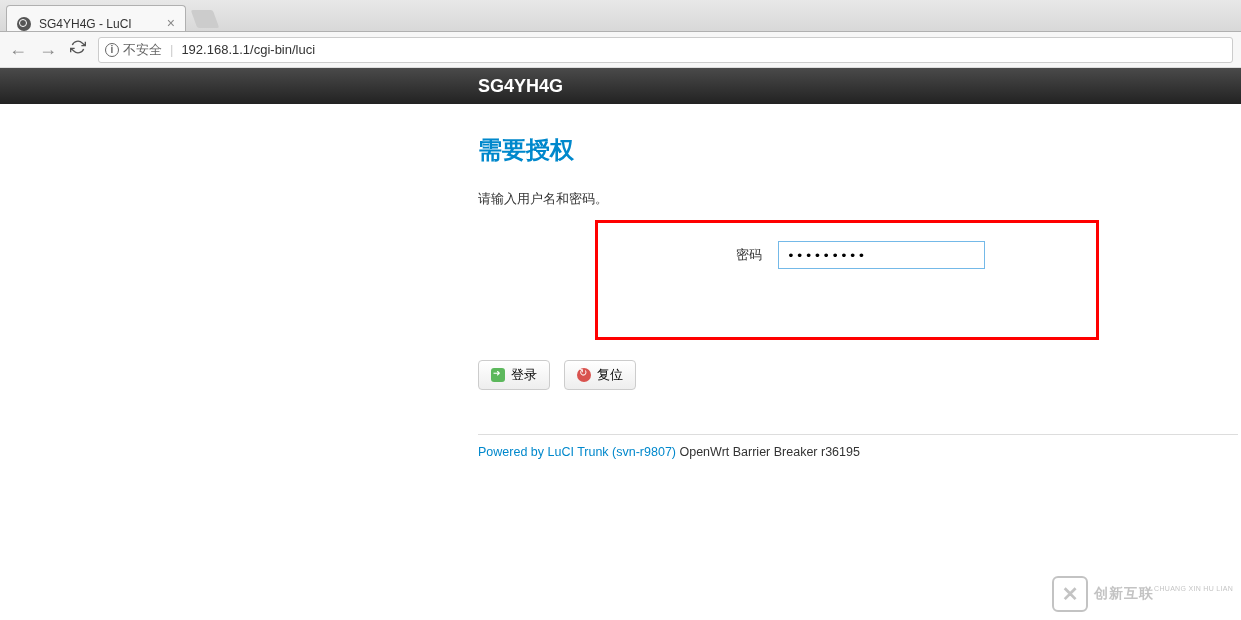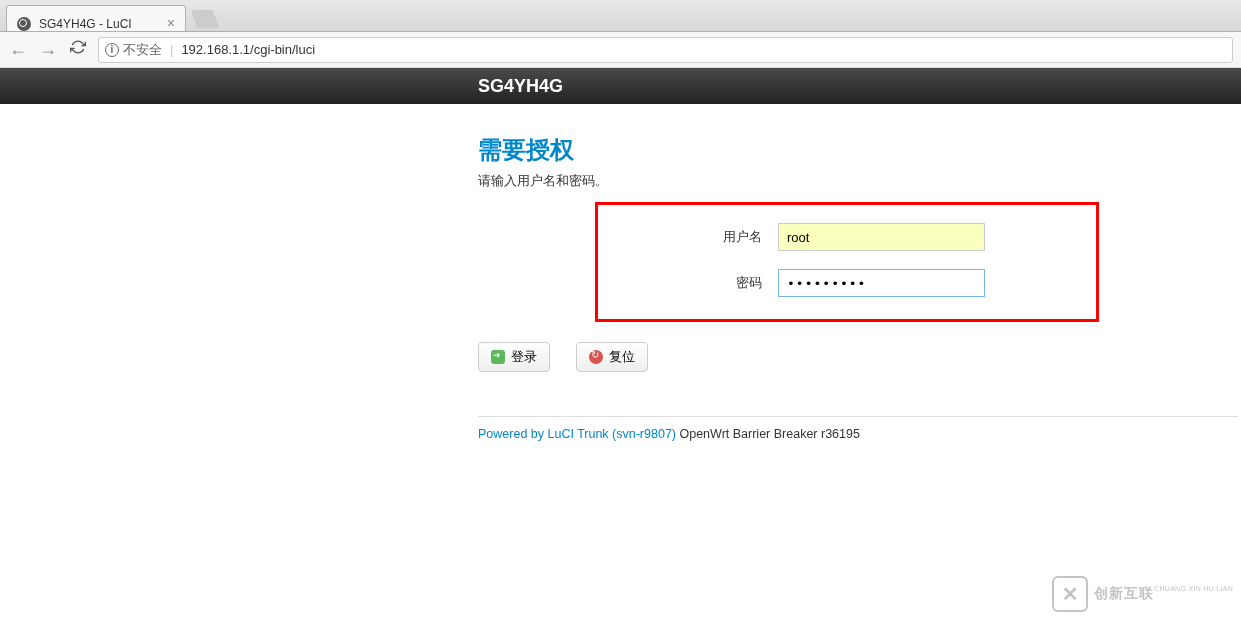--- a/index.html
+++ b/index.html
@@ -21,31 +21,31 @@
     .insecure-icon { width: 14px; height: 14px; border: 1.5px solid #666; border-radius: 50%; display: inline-flex; align-items: center; justify-content: center; font-size: 10px; font-weight: bold; }
     .addr-sep { margin: 0 8px; color: #ccc; }
     .addr-url { color: #333; }
     
     
     .header-band { background: linear-gradient(#4a4a4a, #222); height: 36px; display: flex; align-items: center; }
     .header-inner { margin-left: 478px; text-align: right; }
     .header-title { color: #fff; font-size: 18px; font-weight: bold; }
     
     .content { width: 760px; margin-left: 478px; padding-top: 30px; }
-    .auth-title { color: #0088cc; font-size: 24px; font-weight: bold; margin-bottom: 6px; }
+    .auth-title { color: #0088cc; font-size: 24px; font-weight: bold; margin-bottom: 24px; }
     .auth-sub { font-size: 13px; color: #333; margin-bottom: 12px; }
     
     .highlight-box { border: 3px solid #ff0000; width: 504px; height: 120px; margin-left: 117px; padding-top: 18px; }
     .form-row { display: flex; align-items: center; margin-bottom: 18px; }
     .form-label { width: 180px; text-align: right; padding-right: 16px; font-size: 13px; color: #333; }
     .form-input { width: 207px; height: 28px; border: 1px solid #ccc; padding: 0 8px; font-size: 13px; }
     .input-user { background: #faffbd; }
     .input-pass { border: 1px solid #74b9e8; outline: none; letter-spacing: 1px; font-family: monospace; }
     
-    .btn-row { display: flex; gap: 26px; margin-top: 20px; }
+    .btn-row { display: flex; gap: 14px; margin-top: 20px; }
     .btn { display: inline-flex; align-items: center; gap: 6px; border: 1px solid #ccc; border-radius: 4px; background: linear-gradient(#fff, #eee); padding: 5px 12px; font-size: 13px; cursor: pointer; }
     .btn-icon { width: 14px; height: 14px; border-radius: 3px; display: inline-block; }
     .icon-login { background: #5cb85c; position: relative; }
     .icon-login::after { content: "➜"; color: #fff; font-size: 9px; position: absolute; left: 2px; top: 0; }
     .icon-reset { background: #d9534f; position: relative; border-radius: 50%; }
     .icon-reset::after { content: "↻"; color: #fff; font-size: 10px; position: absolute; left: 2px; top: -1px; }
     
     .footer { margin-top: 44px; border-top: 1px solid #ddd; padding-top: 10px; font-size: 12.5px; color: #333; }
     .footer a { color: #0088cc; text-decoration: none; }
     
@@ -90,24 +90,20 @@
     <span class="header-title">SG4YH4G</span>
   </div>
 </div>
 
 <div class="content">
   <h2 class="auth-title">需要授权</h2>
   <div class="auth-sub">请输入用户名和密码。</div>
 
   <div class="highlight-box">
     <div class="form-row">
-      <div class="form-label">用户名</div>
-      <input type="text" class="form-input input-user" value="root" style="">
-    </div>
-    <div class="form-row">
       <div class="form-label">密码</div>
       <input type="text" class="form-input input-pass" value="•••••••••" style="">
     </div>
   </div>
 
   <div class="btn-row">
     <button class="btn">
       <span class="btn-icon icon-login"></span>
       <span>登录</span>
     </button>

